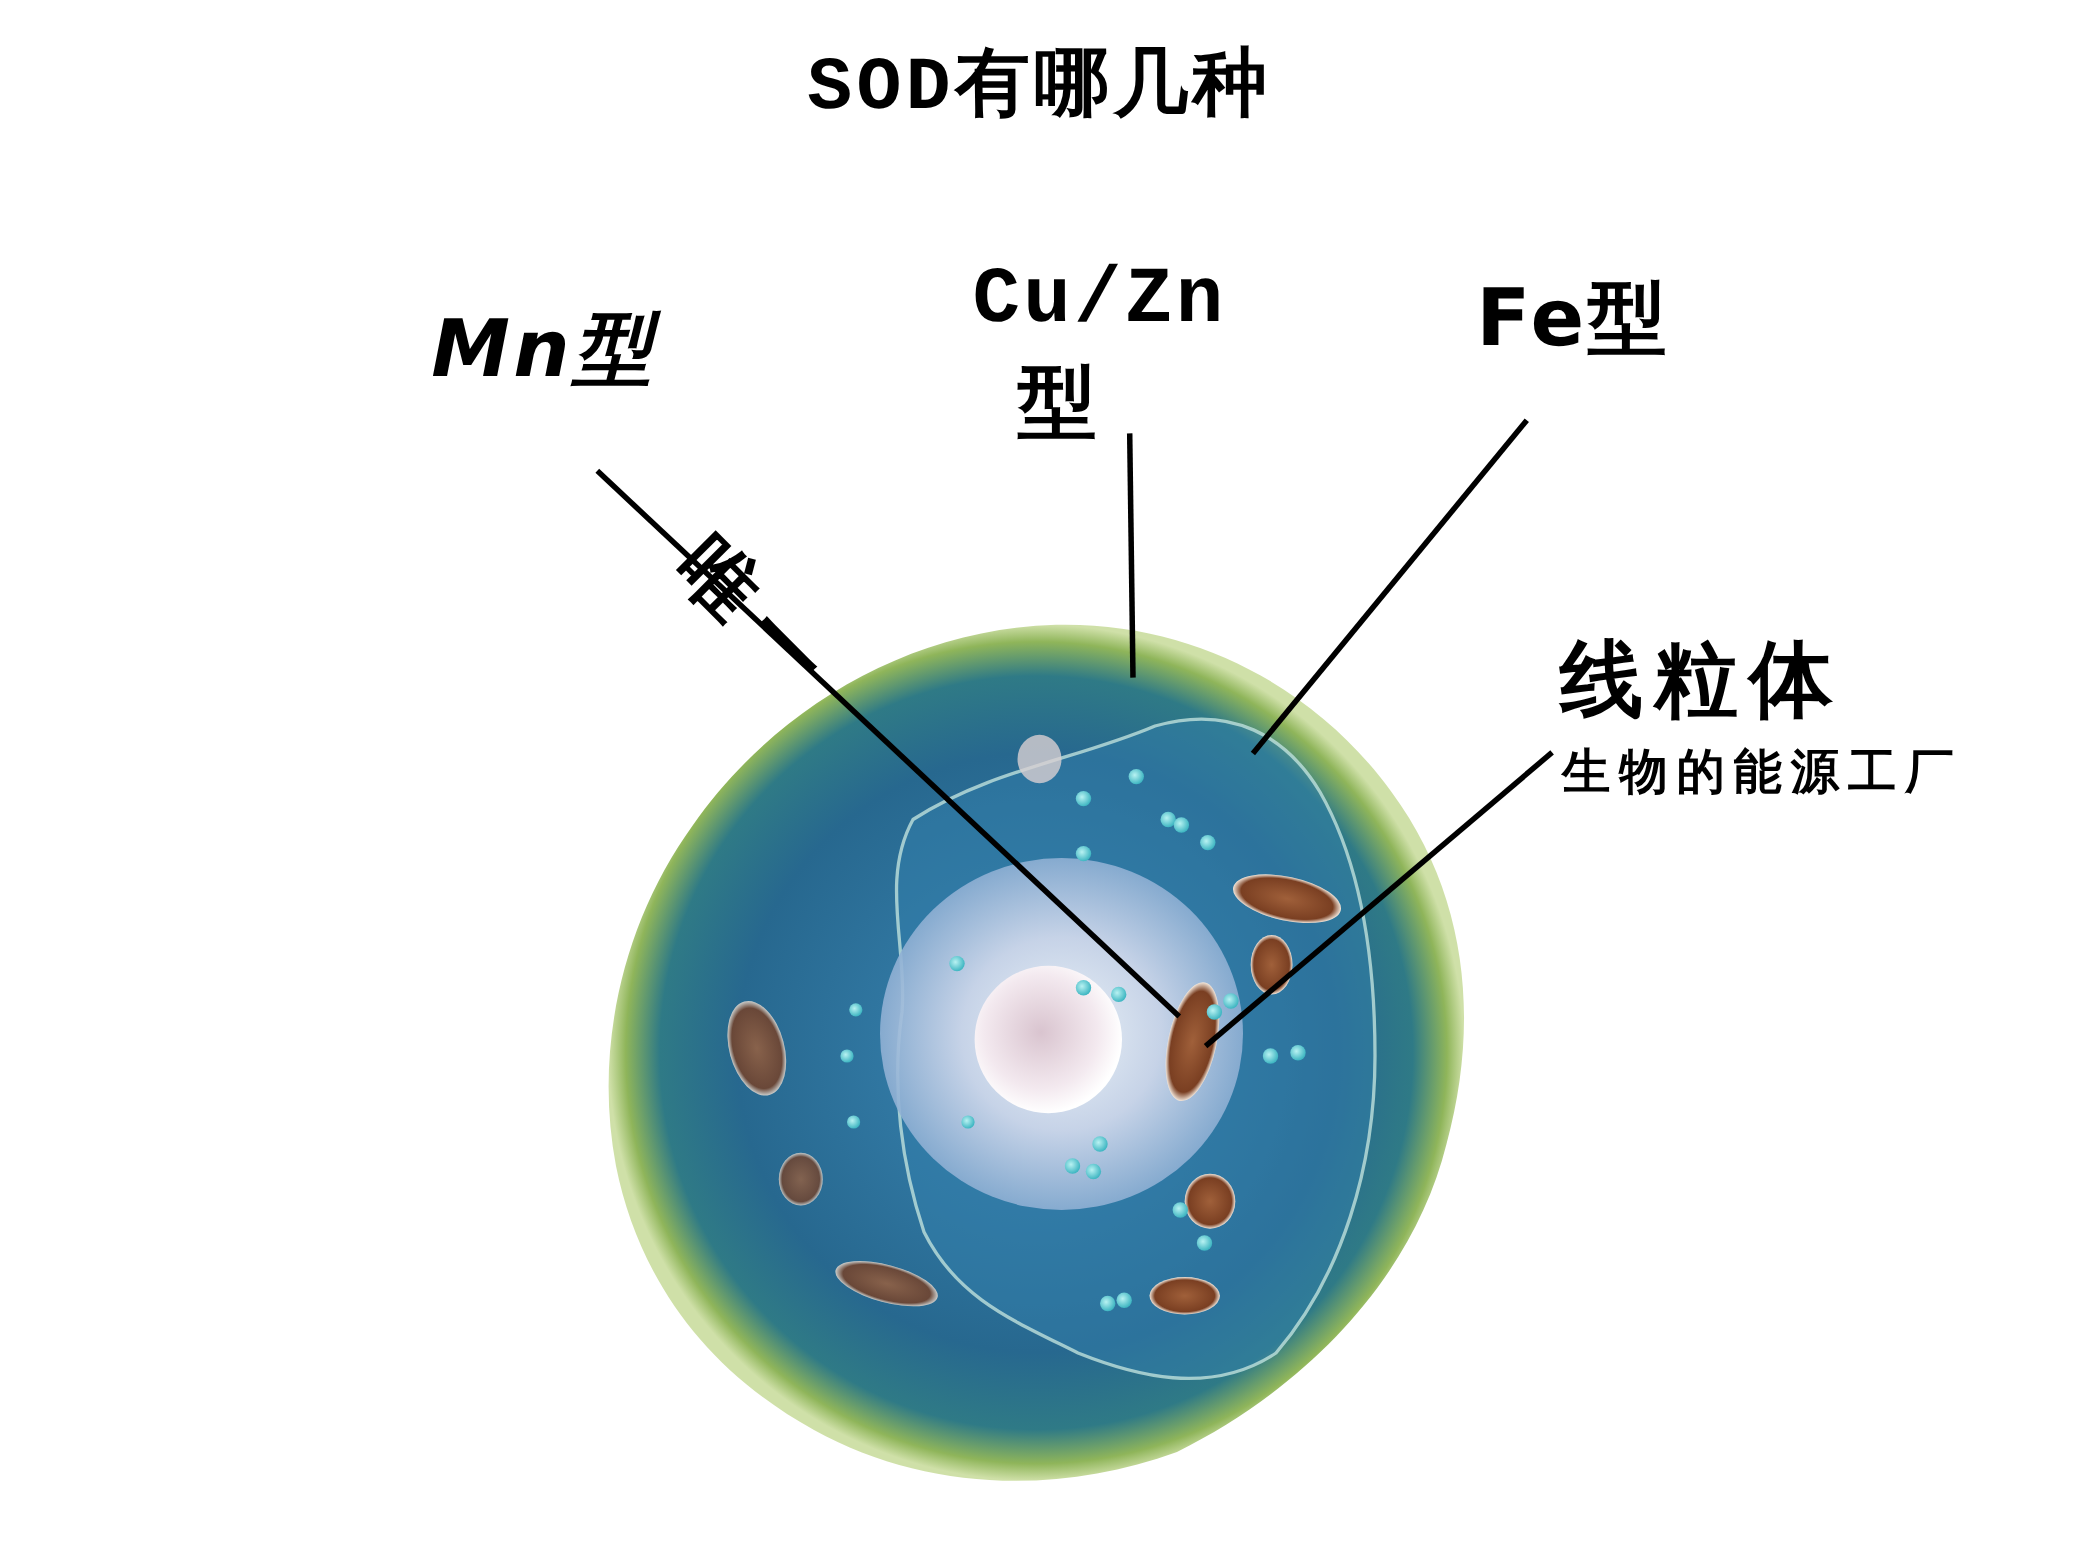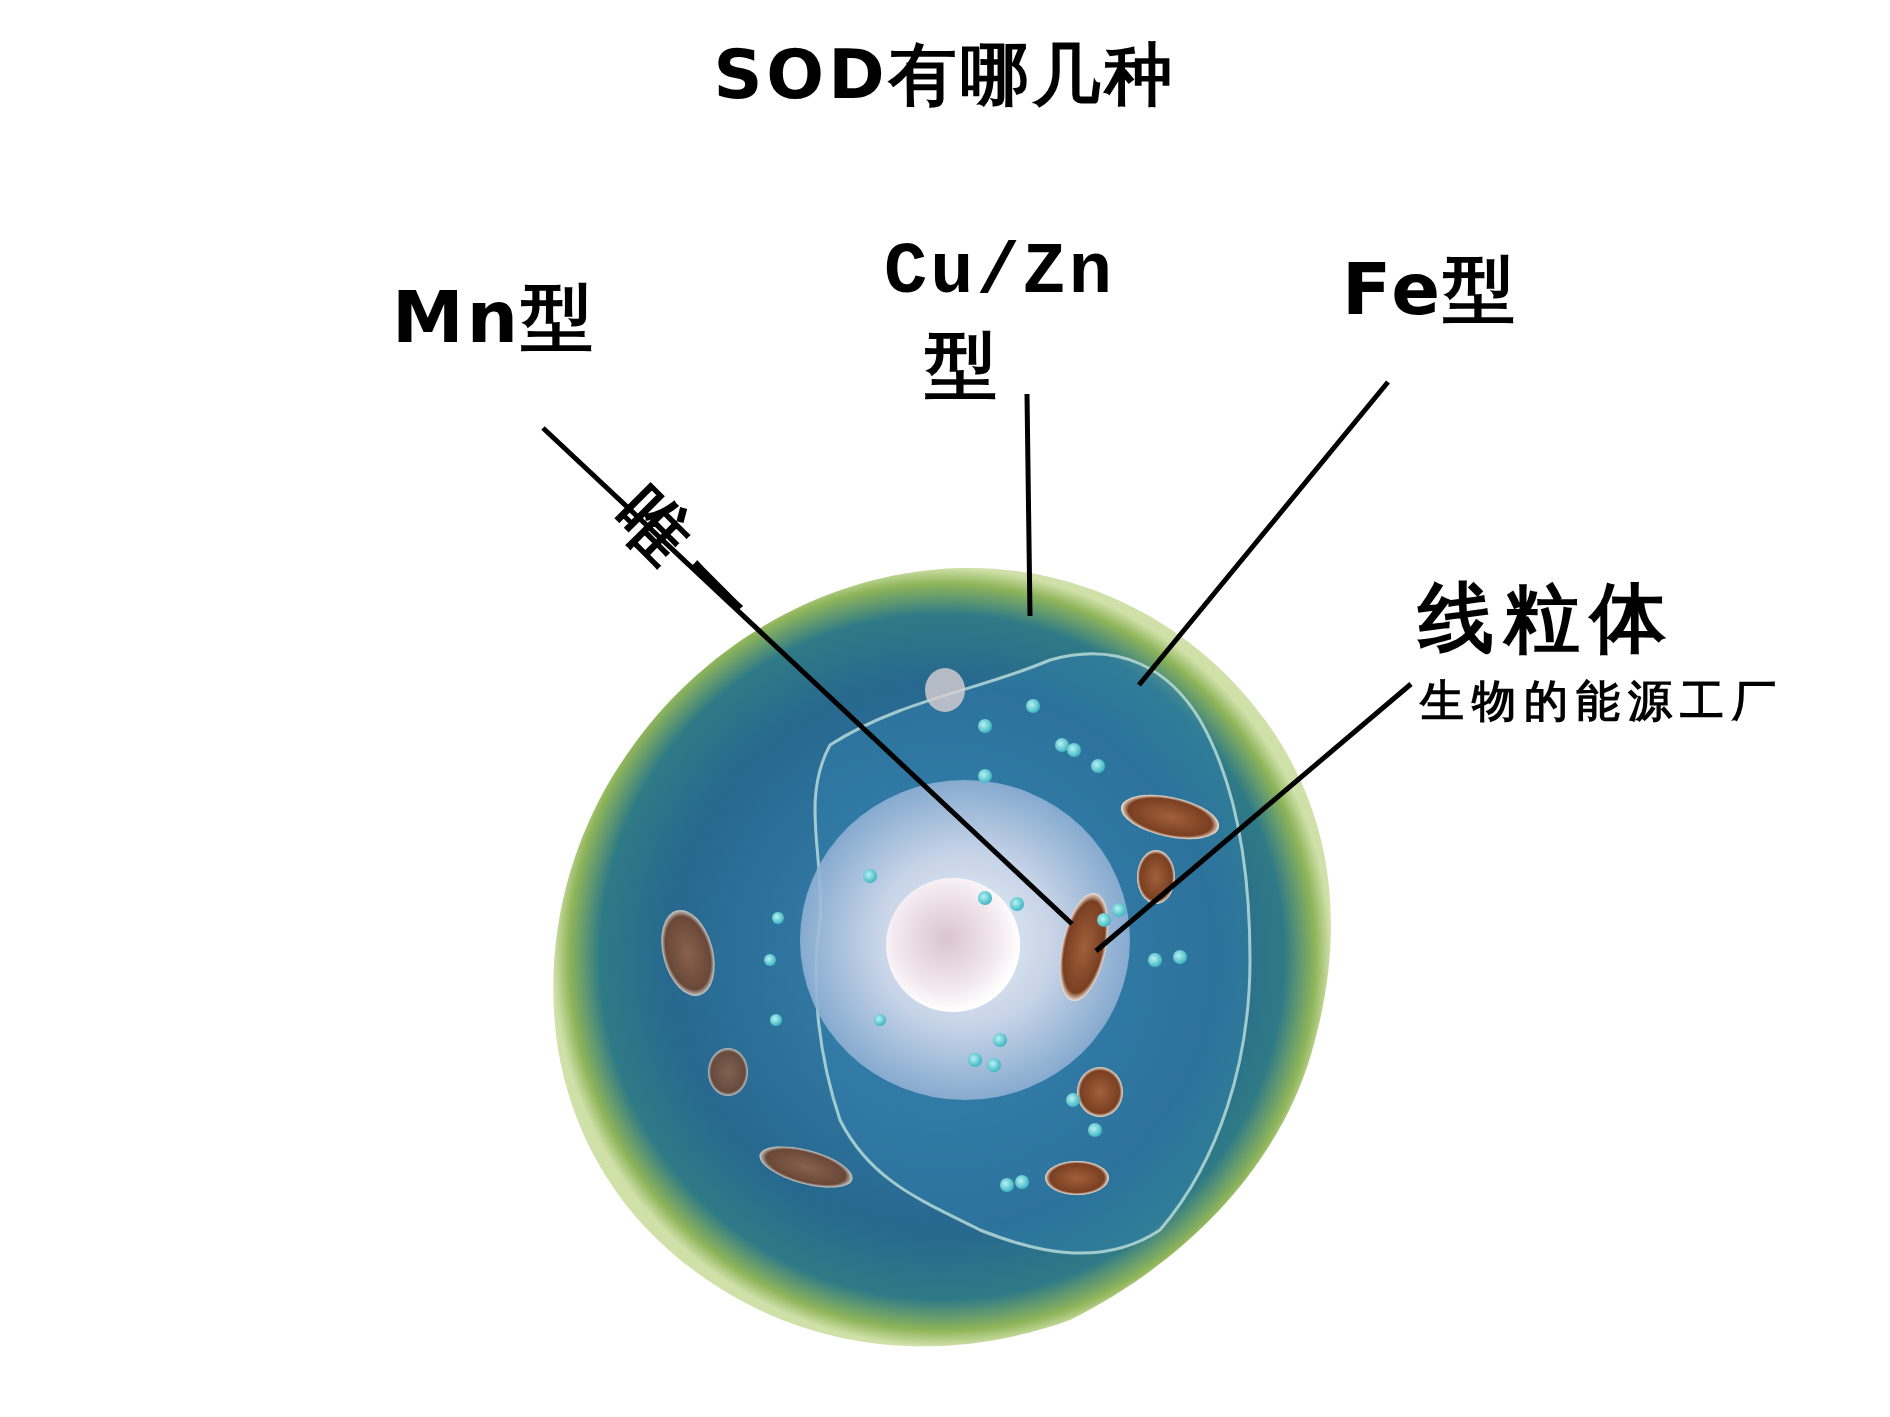--- a/index.html
+++ b/index.html
@@ -1,20 +1,20 @@
 <!DOCTYPE html>
 <html><head>
 <meta charset="utf-8">
 <style>
   html,body{margin:0;padding:0;background:#ffffff;}
   body{width:1890px;height:1417px;position:relative;overflow:hidden;font-family:"DejaVu Sans","Liberation Sans",sans-serif;color:#000;}
   .abs{position:absolute;white-space:nowrap;}
-  .title{left:0;width:1890px;top:30px;text-align:center;font-size:68px;font-weight:bold;letter-spacing:4px;}
+  .title{left:0;width:1890px;top:30px;text-align:center;font-size:68px;font-weight:bold;letter-spacing:4px;font-family:Liberation Mono, monospace;}
   .lbl{font-weight:bold;font-size:72px;letter-spacing:3px;}
-  .mn{left:392px;top:270px;}
+  .mn{left:392px;top:270px;font-style:italic;}
   .cuzn{left:884px;top:232px;font-family:Liberation Mono, monospace;}
   .cuzn-type{left:925px;top:318px;}
   .fe{left:1342px;top:242px;}
   .mito{left:1418px;top:568px;font-size:76px;font-weight:bold;letter-spacing:10px;font-family:Liberation Mono, monospace;}
   .mito-sub{left:1420px;top:672px;font-size:44px;font-weight:bold;letter-spacing:8px;text-align:center;}
   .only{left:628px;top:455px;font-size:70px;font-weight:bold;letter-spacing:18px;transform:rotate(45deg);transform-origin:left center;}
   svg.scene{position:absolute;left:0;top:0;}
 </style>
 </head>
 <body>

